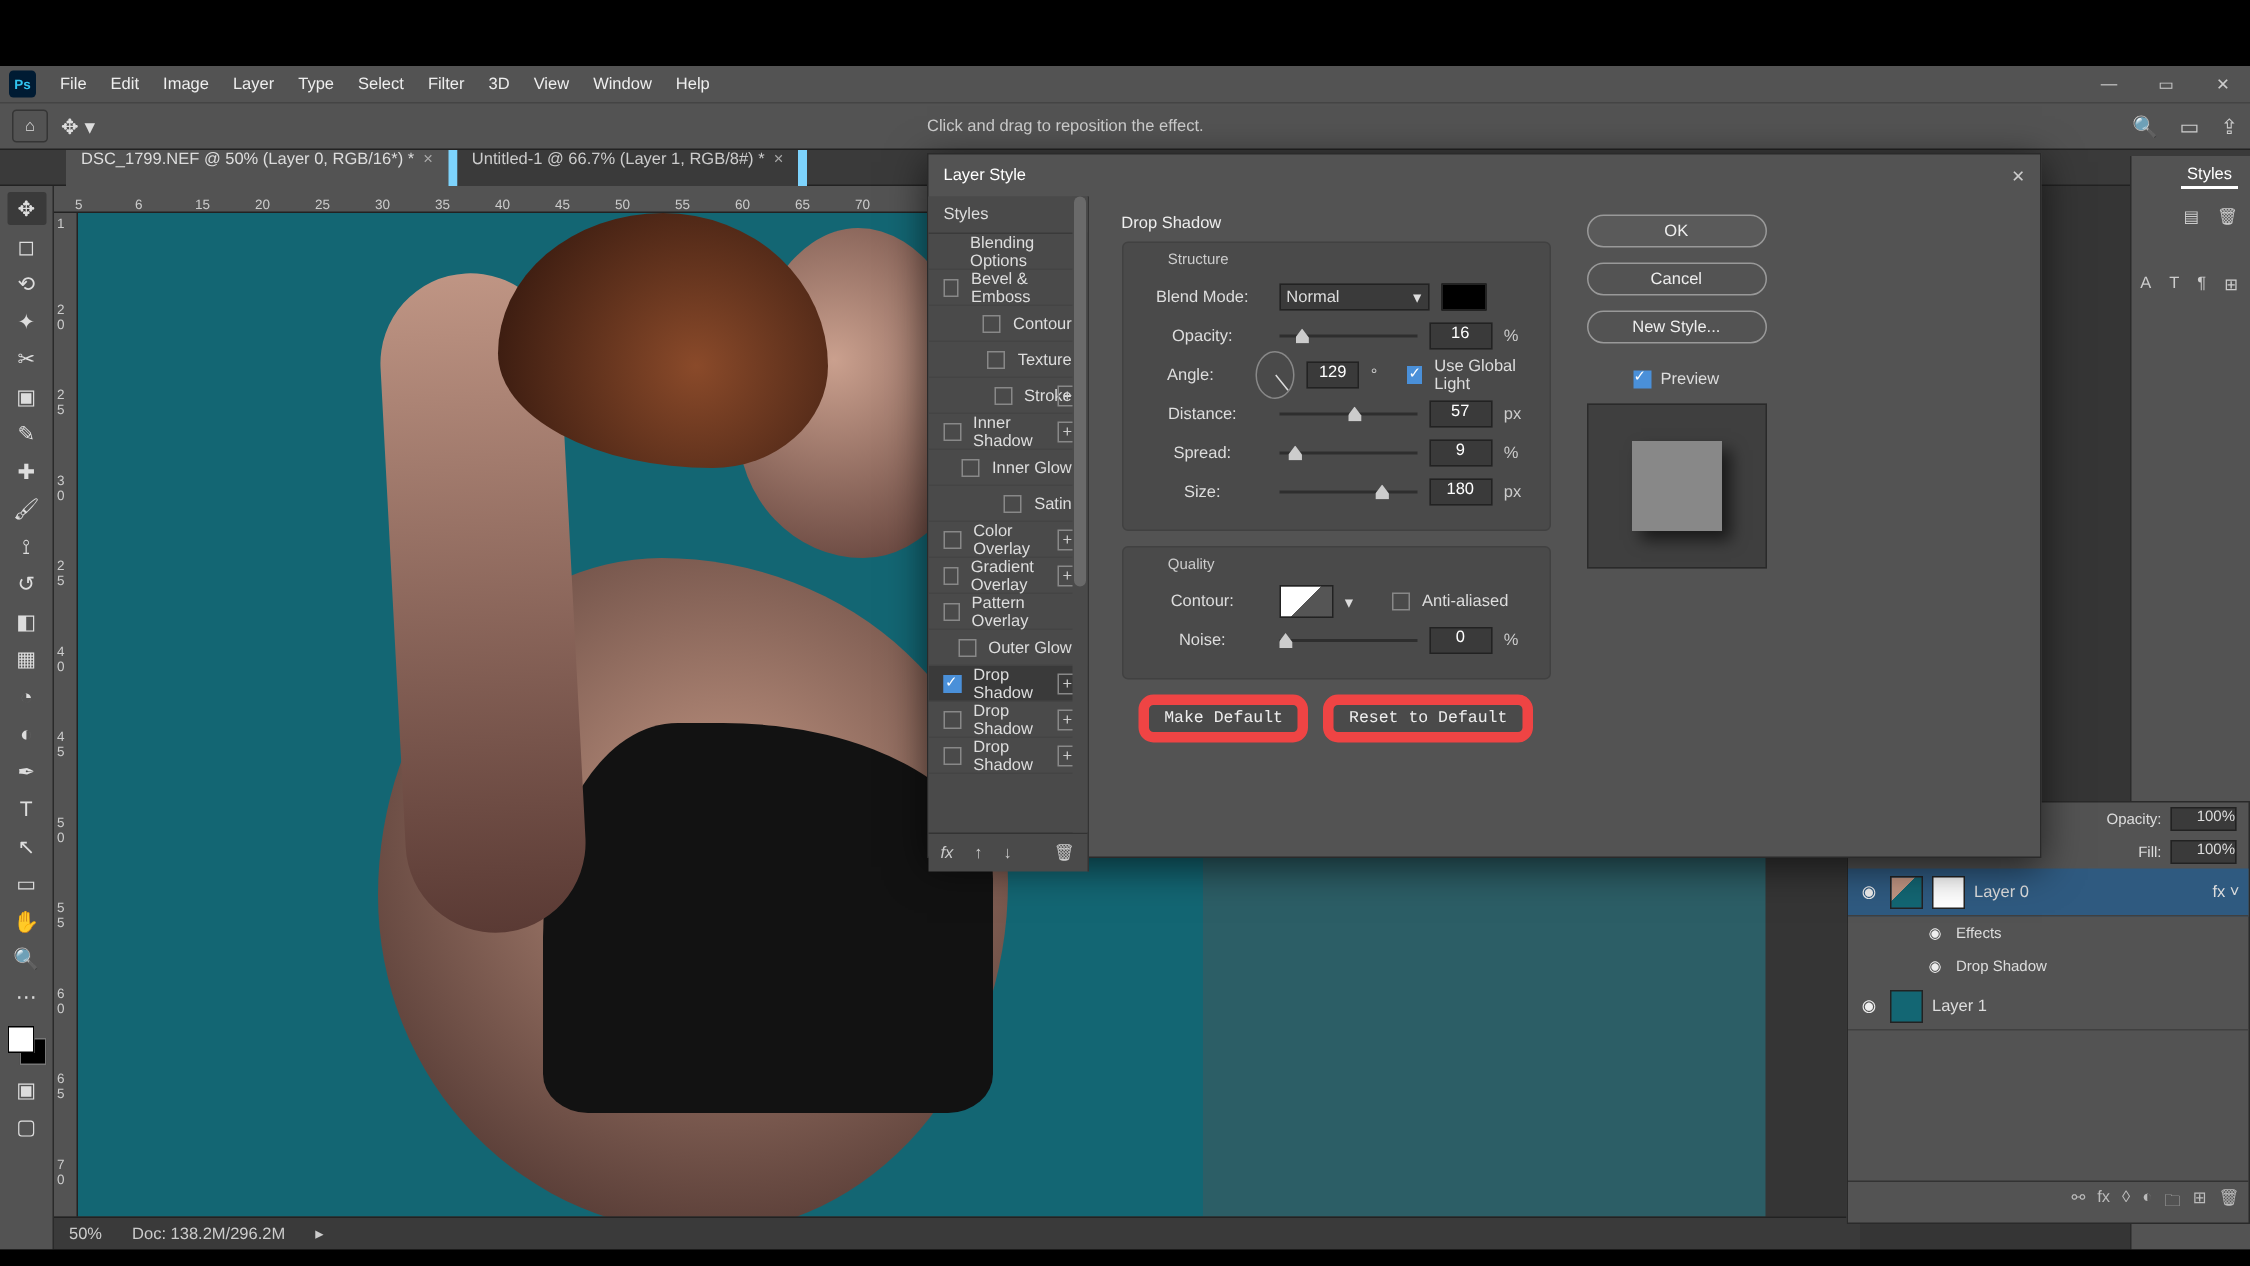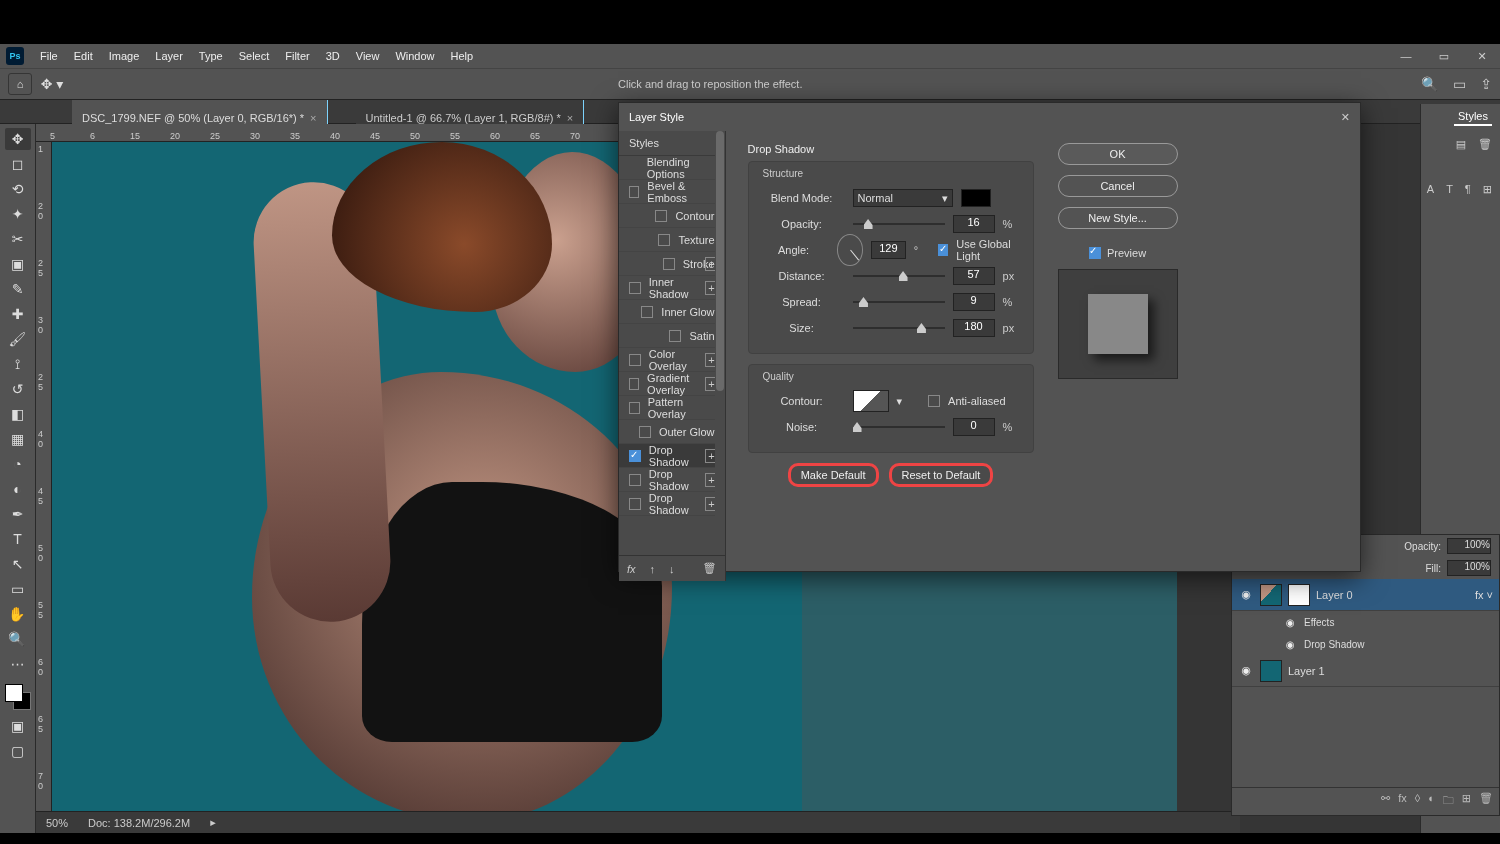--- a/index.html
+++ b/index.html
@@ -15,21 +15,21 @@
 
   
   .optionsbar { height: 32px; background: #535353; border-top:1px solid #444; border-bottom:1px solid #222; display:flex; align-items:center; padding:0 8px; position:relative; }
   .optionsbar .home-btn { width:24px; height:22px; display:flex; align-items:center; justify-content:center; border:1px solid #353535; border-radius:3px; margin-right:8px; }
   .optionsbar .move-icon { width:24px; display:flex; align-items:center; justify-content:center; font-size:14px;}
   .optionsbar .tip { position:absolute; left:618px; color:#ccc; }
   .optionsbar .right-icons { margin-left:auto; display:flex; gap:14px; color:#ccc; font-size:14px;}
 
   
   .tabbar { height:24px; background:#3a3a3a; display:flex; align-items:center; padding-left:44px; gap:0; border-bottom:1px solid #222; }
-  .tab { padding:0 10px; height:24px; display:flex; align-items:flex-end; gap:6px; background:#535353; border-right:1px solid #7dd3fc;margin-left:28px;}
+  .tab { padding:0 10px; height:24px; display:flex; align-items:flex-start; gap:6px; background:#535353; border-right:6px solid #7dd3fc;}
   .tab .close { color:#aaa; }
   .tab.inactive { background:#3a3a3a; color:#ccc; }
 
   
   .ruler-h { position:absolute; top:80px; left:36px; right:260px; height:18px; background:#535353; border-bottom:1px solid #222; font-size:9px; display:flex; align-items:flex-end; padding-left:14px; gap:0; }
   .ruler-h span { width:40px; color:#ccc; }
   .ruler-v { position:absolute; top:98px; left:36px; width:16px; height:684px; background:#535353; border-right:1px solid #222; display:flex; flex-direction:column; gap:0; font-size:9px; }
   .ruler-v span { height:57px; padding:2px; color:#ccc; }
 
   
@@ -83,38 +83,38 @@
   .styles-col .row .chk.on { background:#4a90d9; border-color:#4a90d9; position:relative;}
   .styles-col .row .chk.on::after { content:"✓"; color:#fff; font-size:10px; position:absolute; top:-2px; left:0px;}
   .styles-col .row.selected { background:#3a3a3a; }
   .styles-col .row .plus { position:absolute; right:6px; width:14px; height:14px; border:1px solid #888; display:flex; align-items:center; justify-content:center; font-size:11px; color:#ccc;}
   .styles-col .footer { height:26px; border-top:1px solid #333; display:flex; align-items:center; padding:0 8px; gap:14px; color:#ccc;}
   .styles-col .footer .spacer { flex:1; }
 
   .settings-col { flex:1; padding:12px 14px 12px 22px; }
   .settings-col h4 { font-weight:normal; color:#eee; margin-bottom:6px; font-size:11px;}
   .settings-col .group { border:1px solid #414141; border-radius:4px; padding:8px 10px 10px 10px; margin-bottom:10px; background:#4a4a4a;}
-  .settings-col .grouplabel { font-size:10px; color:#ccc; margin:-2px 0 8px 4px;}
+  .settings-col .grouplabel { font-size:10px; color:#ccc; margin:-2px 0 8px 20px;}
   .form-row { display:flex; align-items:center; height:22px; gap:8px; margin-bottom:4px;}
   .form-row .lbl { width:86px; text-align:center; color:#ddd; font-size:11px;}
   .form-row .select { width:100px; height:18px; background:#3a3a3a; border:1px solid #222; padding:0 4px; display:flex; align-items:center; justify-content:space-between; font-size:11px;}
   .form-row .swatch { width:30px; height:18px; background:#000; border:1px solid #222;}
   .form-row .slider { flex:0 0 92px; height:14px; position:relative; }
   .form-row .slider .track { position:absolute; top:6px; left:0; right:0; height:2px; background:#2e2e2e;}
   .form-row .slider .thumb { position:absolute; top:2px; width:9px; height:10px; background:#ccc; clip-path: polygon(50% 0, 100% 60%, 100% 100%, 0 100%, 0 60%); }
   .form-row .num { width:42px; height:18px; background:#3a3a3a; border:1px solid #222; color:#fff; text-align:center; font-size:11px;}
   .form-row .unit { width:20px; color:#ccc; font-size:11px;}
   .form-row .chkbox { width:12px; height:12px; border:1px solid #888;}
   .form-row .chkbox.on { background:#4a90d9; border-color:#4a90d9; position:relative;}
   .form-row .chkbox.on::after { content:"✓"; color:#fff; font-size:10px; position:absolute; top:-2px; left:0px;}
   .angle { width:32px; height:32px; border:1px solid #888; border-radius:50%; position:relative; background:#4a4a4a;}
   .angle .hand { position:absolute; left:50%; top:50%; width:1px; height:13px; background:#ddd; transform-origin: top center; transform: rotate(-39deg); }
   .contour-pick { width:36px; height:22px; background:linear-gradient(135deg,#fff 49%, #555 49%); border:1px solid #222;}
   .btns-row { display:flex; gap:10px; justify-content:center; margin-top:6px;}
-  .btn-sm { padding:3px 10px; border:3px solid #ef4444; border-radius:10px; background:#4a4a4a; color:#eee; font-size:11px;}
+  .btn-sm { padding:3px 10px; border:7px solid #ef4444; border-radius:10px; background:#4a4a4a; color:#eee; font-size:11px;font-family:Liberation Mono, monospace;}
 
   .right-col { width:146px; padding:12px 10px; display:flex; flex-direction:column; align-items:center; gap:10px;}
   .right-col .rbtn { width:120px; height:22px; border:1px solid #999; border-radius:12px; display:flex; align-items:center; justify-content:center; font-size:11px; color:#eee;}
   .right-col .rbtn.primary { background:#5a5a5a; }
   .preview-chk { display:flex; align-items:center; gap:6px; margin-top:8px;}
   .preview-chk .chkbox { width:12px; height:12px; background:#4a90d9; position:relative;}
   .preview-chk .chkbox::after { content:"✓"; color:#fff; font-size:10px; position:absolute; top:-2px; left:0px;}
   .preview-box { width:120px; height:110px; background:#3f3f3f; border:1px solid #2a2a2a; display:flex; align-items:center; justify-content:center;}
   .preview-box .inner { width:60px; height:60px; background:#888; box-shadow:6px 6px 10px rgba(0,0,0,.6);}
 

